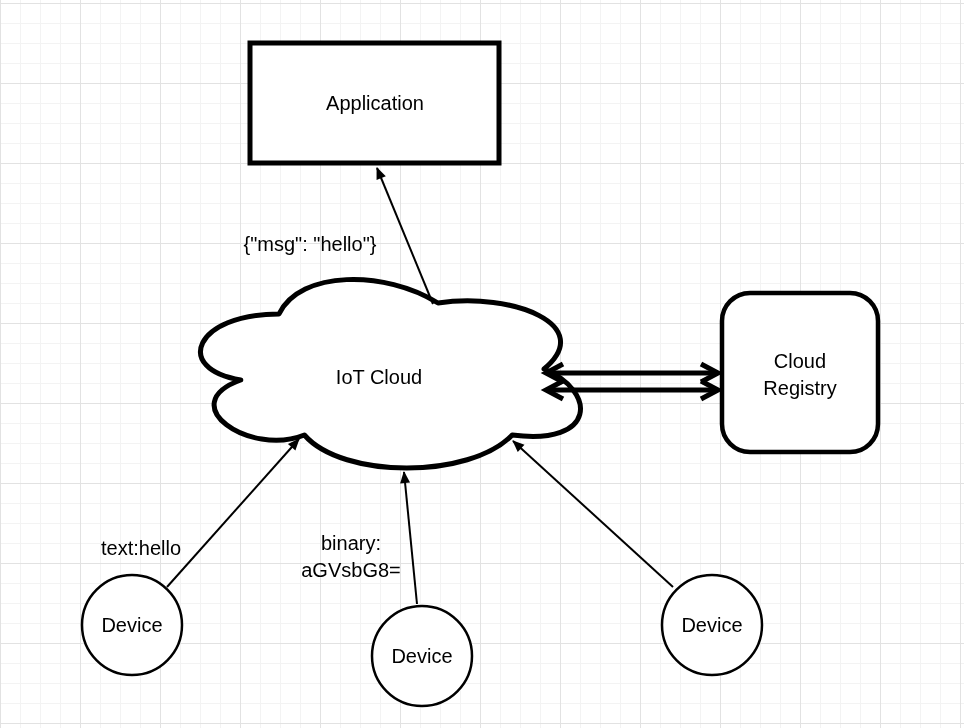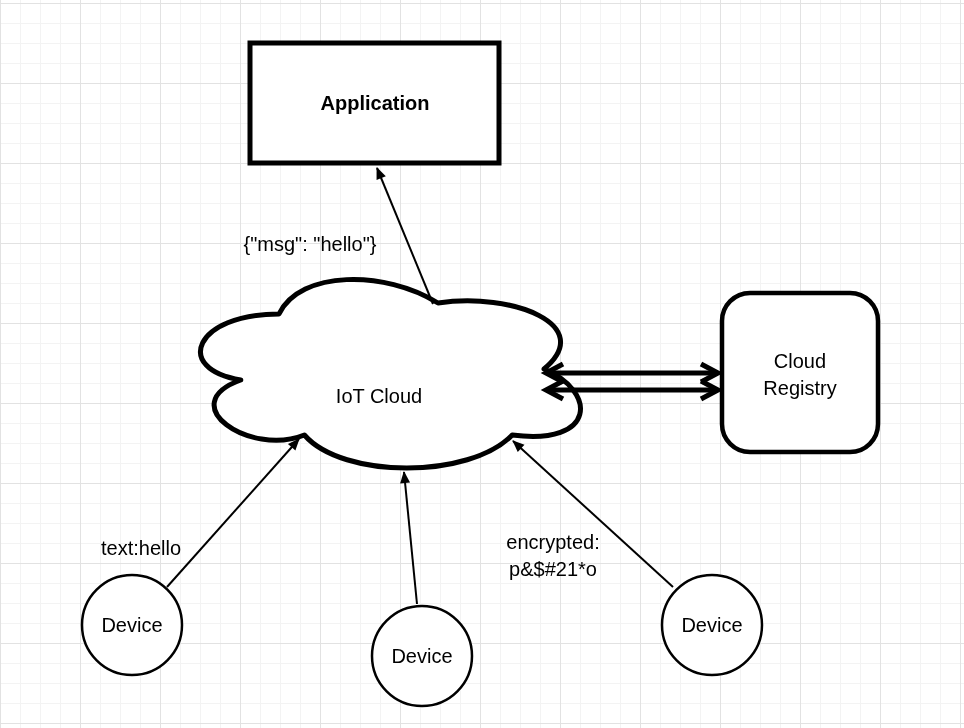--- a/index.html
+++ b/index.html
@@ -79,33 +79,33 @@
       <path d="M701,364 L718,373 L701,382"></path>
     </g>
 
     <g stroke="#000000" stroke-width="5" fill="none">
       <line x1="548" y1="390" x2="717" y2="390"></line>
       <path d="M563,381 L546,390 L563,399"></path>
       <path d="M701,381 L718,390 L701,399"></path>
     </g>
   </svg>
 
-  <div class="lbl" style="left:375px; top:103px;font-weight:bold;">Application</div>
+  <div class="lbl" style="left:375px; top:103px;">Application</div>
 
-  <div class="lbl" style="left:379px; top:396px;">IoT Cloud</div>
+  <div class="lbl" style="left:379px; top:377px;">IoT Cloud</div>
 
   <div class="lbl wrap-narrow" style="left:800px; top:375px;">Cloud Registry</div>
 
   <div class="lbl" style="left:132px; top:625px;">Device</div>
 
   <div class="lbl" style="left:422px; top:656px;">Device</div>
 
   <div class="lbl" style="left:712px; top:625px;">Device</div>
 
   <div class="lbl" style="left:310px; top:244px;">{"msg": "hello"}</div>
 
   <div class="lbl" style="left:141px; top:516px;margin-top:32px;">text:hello</div>
 
+  <div class="lbl" style="left:351px; top:557px;">binary:
+aGVsbG8=</div>
 
-  <div class="lbl" style="left:553px; top:556px;">encrypted:
-p&amp;$#21*o</div>
 
 </div>
 
 </body></html>

